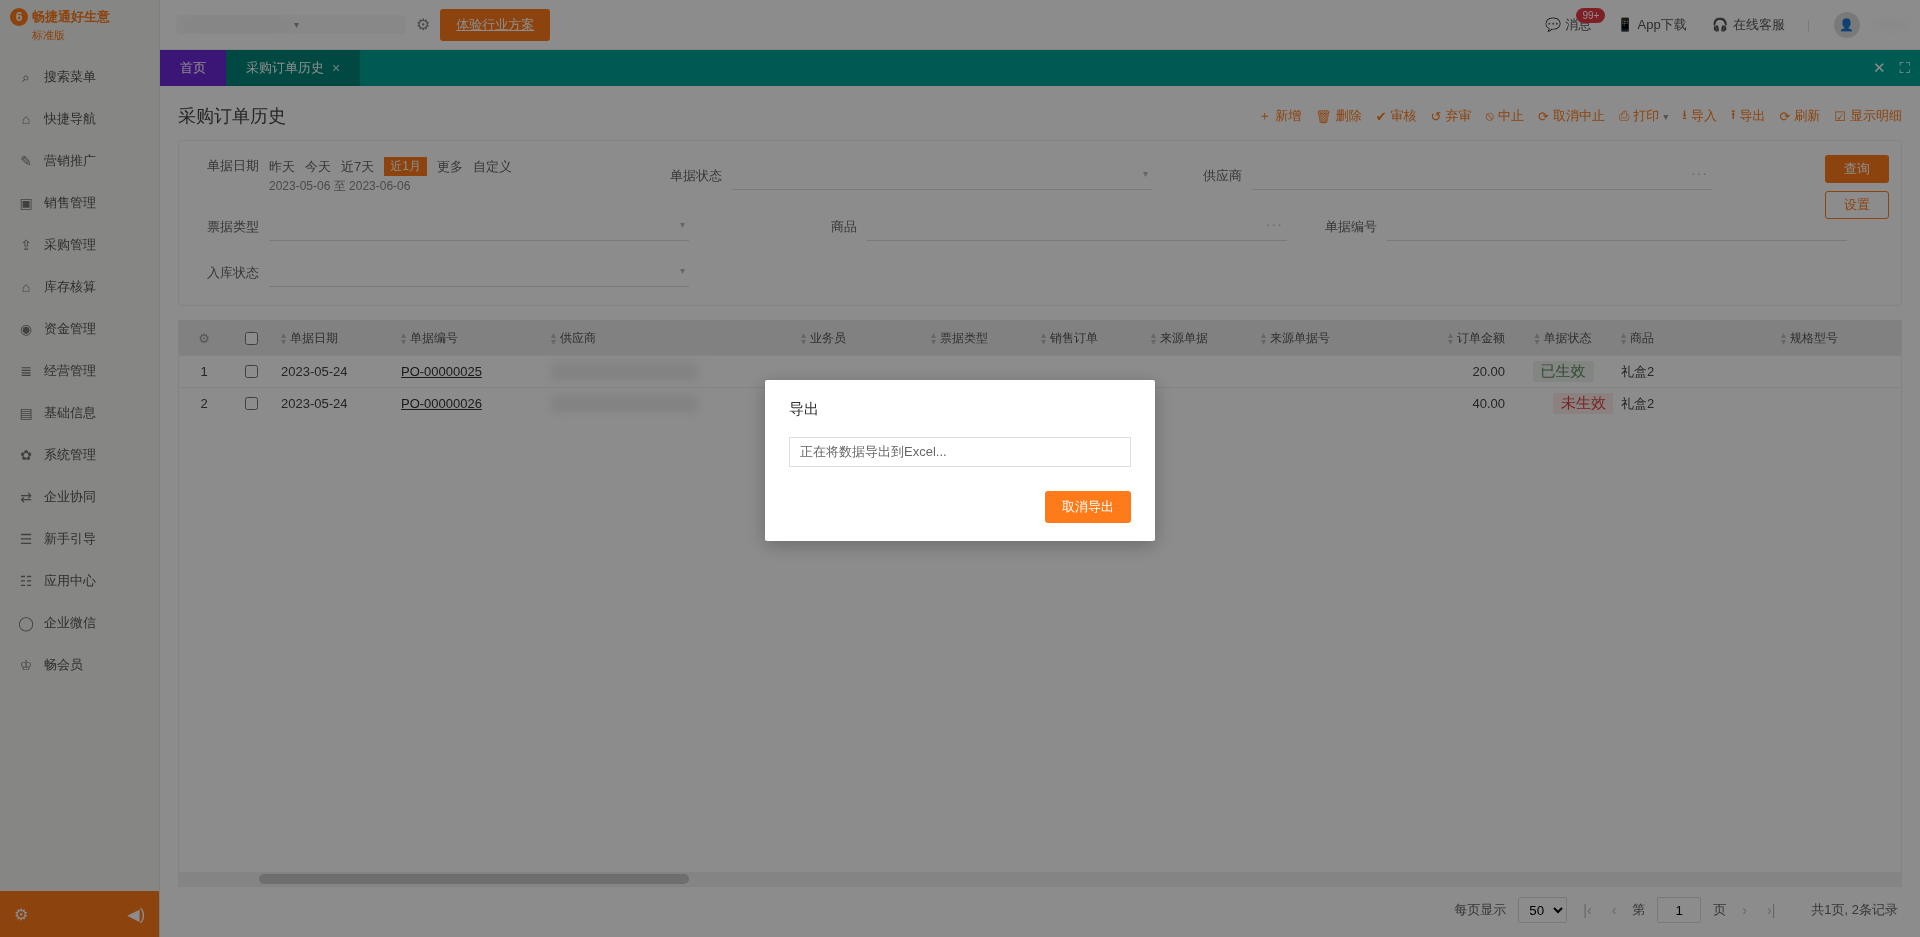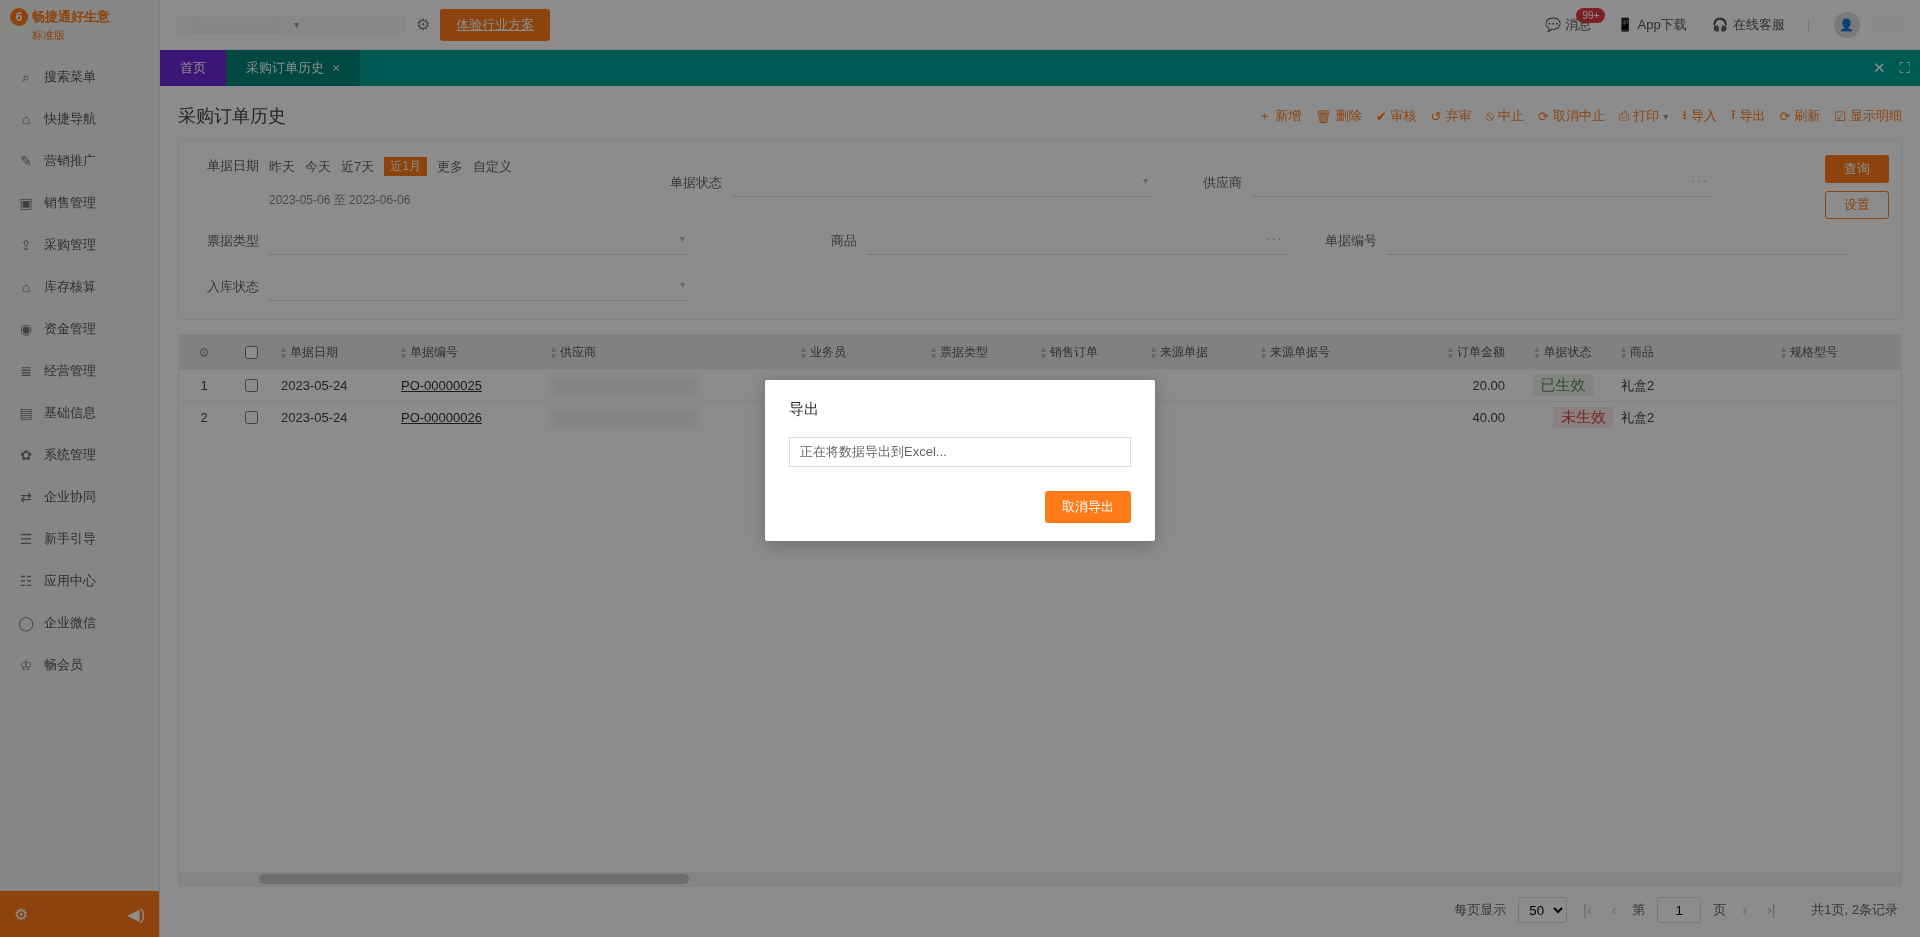--- a/index.html
+++ b/index.html
@@ -46,21 +46,21 @@
 .f-group { display: flex; align-items: center; gap: 10px; }
 .f-label { color: #666; font-size: 13px; min-width: 60px; text-align: right; }
 .f-input-wrap { position: relative; }
 .f-select { width: 420px; height: 28px; border: none; border-bottom: 1px solid #ddd; background: transparent; padding: 0 20px 0 4px; color:#555;}
 .f-select.wider { width: 460px; }
 .f-caret { position: absolute; right: 4px; top: 6px; color: #bbb; font-size: 10px; pointer-events:none;}
 .f-dots { position: absolute; right: 4px; top: 3px; color: #bbb; font-size: 14px; letter-spacing: 1px; pointer-events:none;}
 .date-chips { display: flex; align-items: center; gap: 10px; font-size: 13px; color: #666; }
 .chip { cursor: pointer; }
 .chip.active { background: #ff7a19; color: #fff; border-radius: 0; padding: 1px 6px; font-size: 12px; }
-.date-range { font-size: 12px; color: #888; margin-top: 16px; }
+.date-range { font-size: 12px; color: #888; margin-top: 2px; }
 .filter-side { position: absolute; right: 12px; top: 14px; display: flex; flex-direction: column; gap: 8px; }
 .btn { padding: 4px 18px; border-radius: 3px; cursor: pointer; font-size: 13px; border: 1px solid transparent; }
 .btn-primary { background: #ff7a19; color: #fff; }
 .btn-outline { border-color: #ff7a19; color: #ff7a19; background: #fff; }
 .collapse-bar { text-align: center; color: #888; font-size: 12px; padding: 6px 0; cursor: pointer; background: #f8f8f8; margin: 0 -20px; }
 .table-wrap { margin-top: 14px; border: 1px solid #eee; flex: 1; display: flex; flex-direction: column; min-height: 0; }
 .t-head, .t-row { display: grid; grid-template-columns: 50px 44px 120px 150px 250px 130px 110px 110px 110px 140px 120px 100px 160px 120px 90px; align-items: center; }
 .t-head { background: #ececec; height: 34px; font-size: 12px; color: #555; }
 .th, .td { padding: 0 8px; white-space: nowrap; overflow: hidden; text-overflow: ellipsis; display: flex; align-items: center; gap: 4px; height: 100%; }
 .th.right, .td.right { justify-content: flex-end; }

